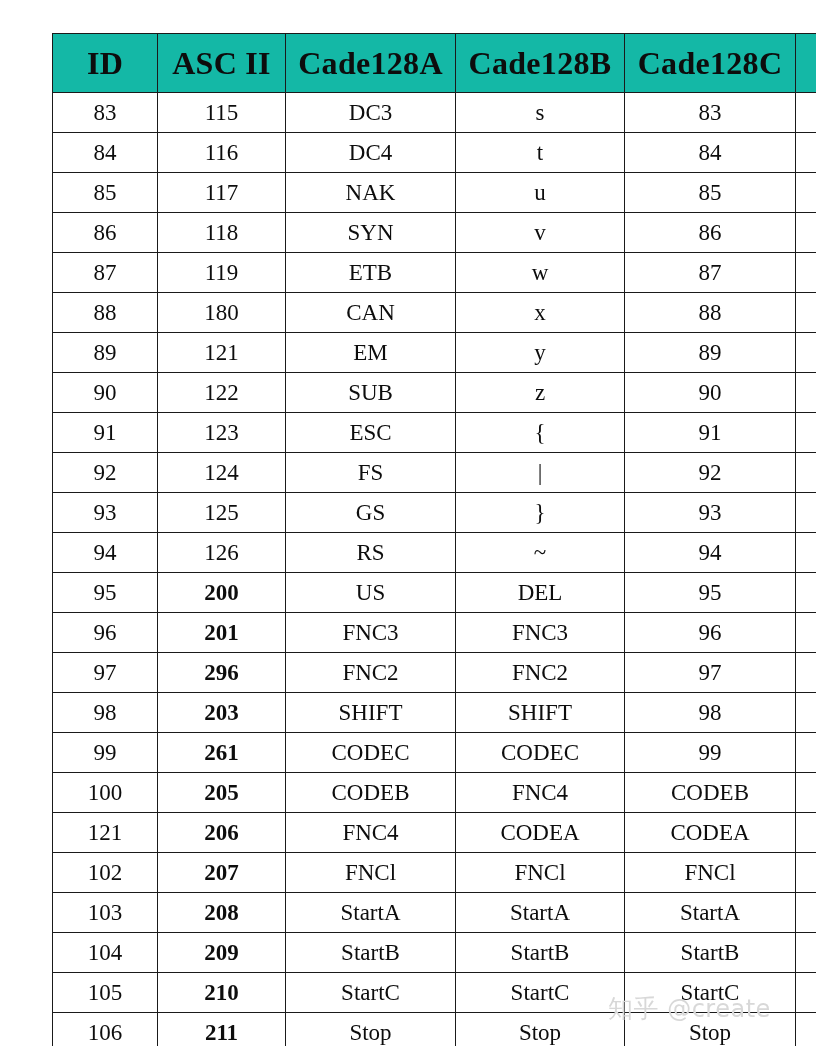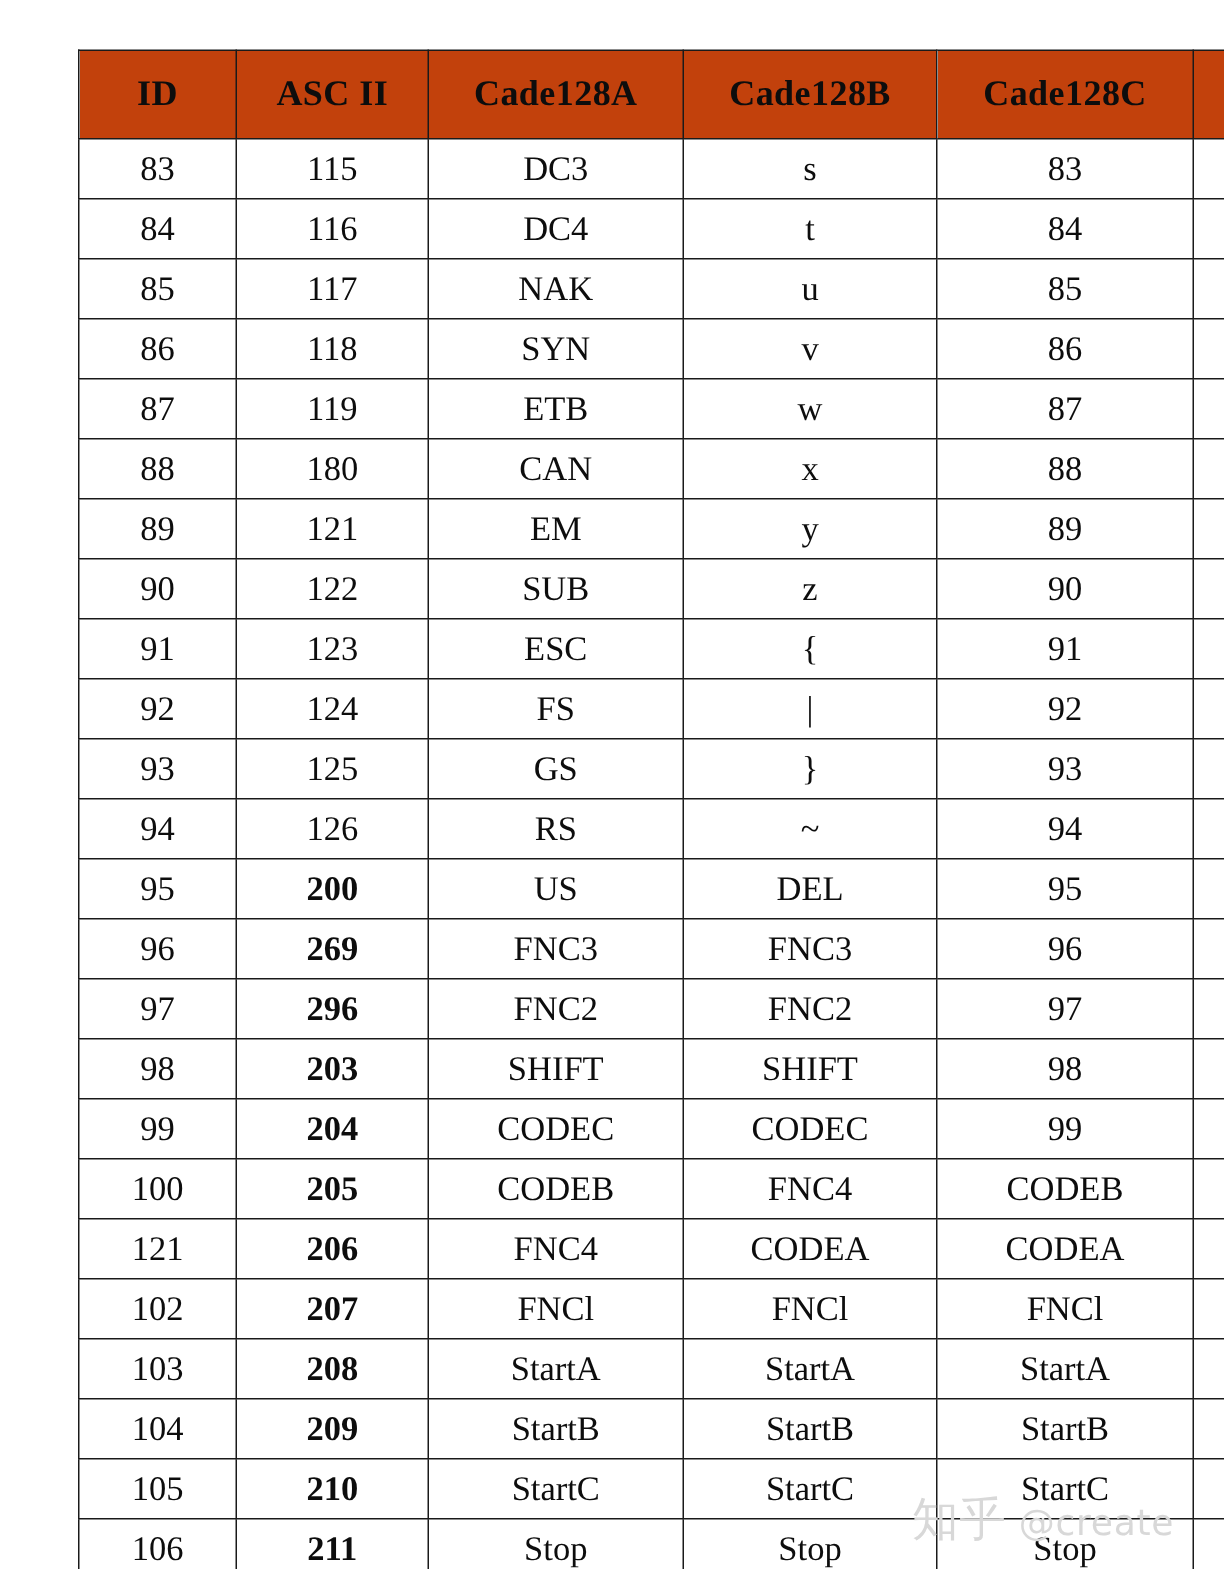--- a/index.html
+++ b/index.html
@@ -37,23 +37,23 @@
     padding: 0;
     height: 39px;
     line-height: 39px;
     font-size: 23px;
     color: #0d0d0d;
     white-space: nowrap;
     overflow: hidden;
   }
 
   table.code128 thead th {
-    background: #c2410c;
+    background: #14b8a6;
     font-weight: bold;
-    font-size: 24px;
+    font-size: 32px;
     height: 58px;
     line-height: 58px;
     letter-spacing: 0.3px;
   }
 
   
   col.c-id   { width: 105px; }
   col.c-asc  { width: 128px; }
   col.c-a    { width: 170px; }
   col.c-b    { width: 169px; }
@@ -77,21 +77,21 @@
     position: absolute;
     left: 608px;
     top: 992px;
     font-family: "DejaVu Sans", sans-serif;
     font-size: 24px;
     color: #d8d8d8;
     white-space: nowrap;
     pointer-events: none;
     letter-spacing: 0.5px;
   }
-  #watermark .wm-cjk { font-size: 31px; text-align: center; }
+  #watermark .wm-cjk { font-size: 25px; text-align: center; }
 </style>
 </head>
 <body>
 
 <div id="table-wrap">
   <table class="code128">
     <colgroup>
       <col class="c-id">
         <col class="c-asc">
         <col class="c-a">
@@ -209,21 +209,21 @@
         <tr>
           <td>95</td>
           <td class="asc-red">200</td>
           <td>US</td>
           <td>DEL</td>
           <td>95</td>
           <td class="empty-col"></td>
         </tr>
         <tr>
           <td>96</td>
-          <td class="asc-red">269</td>
+          <td class="asc-red">201</td>
           <td>FNC3</td>
           <td>FNC3</td>
           <td>96</td>
           <td class="empty-col"></td>
         </tr>
         <tr>
           <td>97</td>
           <td class="asc-red">296</td>
           <td>FNC2</td>
           <td>FNC2</td>
@@ -233,21 +233,21 @@
         <tr>
           <td>98</td>
           <td class="asc-red">203</td>
           <td>SHIFT</td>
           <td>SHIFT</td>
           <td>98</td>
           <td class="empty-col"></td>
         </tr>
         <tr>
           <td>99</td>
-          <td class="asc-red">204</td>
+          <td class="asc-red">261</td>
           <td>CODEC</td>
           <td>CODEC</td>
           <td>99</td>
           <td class="empty-col"></td>
         </tr>
         <tr>
           <td>100</td>
           <td class="asc-red">205</td>
           <td>CODEB</td>
           <td>FNC4</td>

